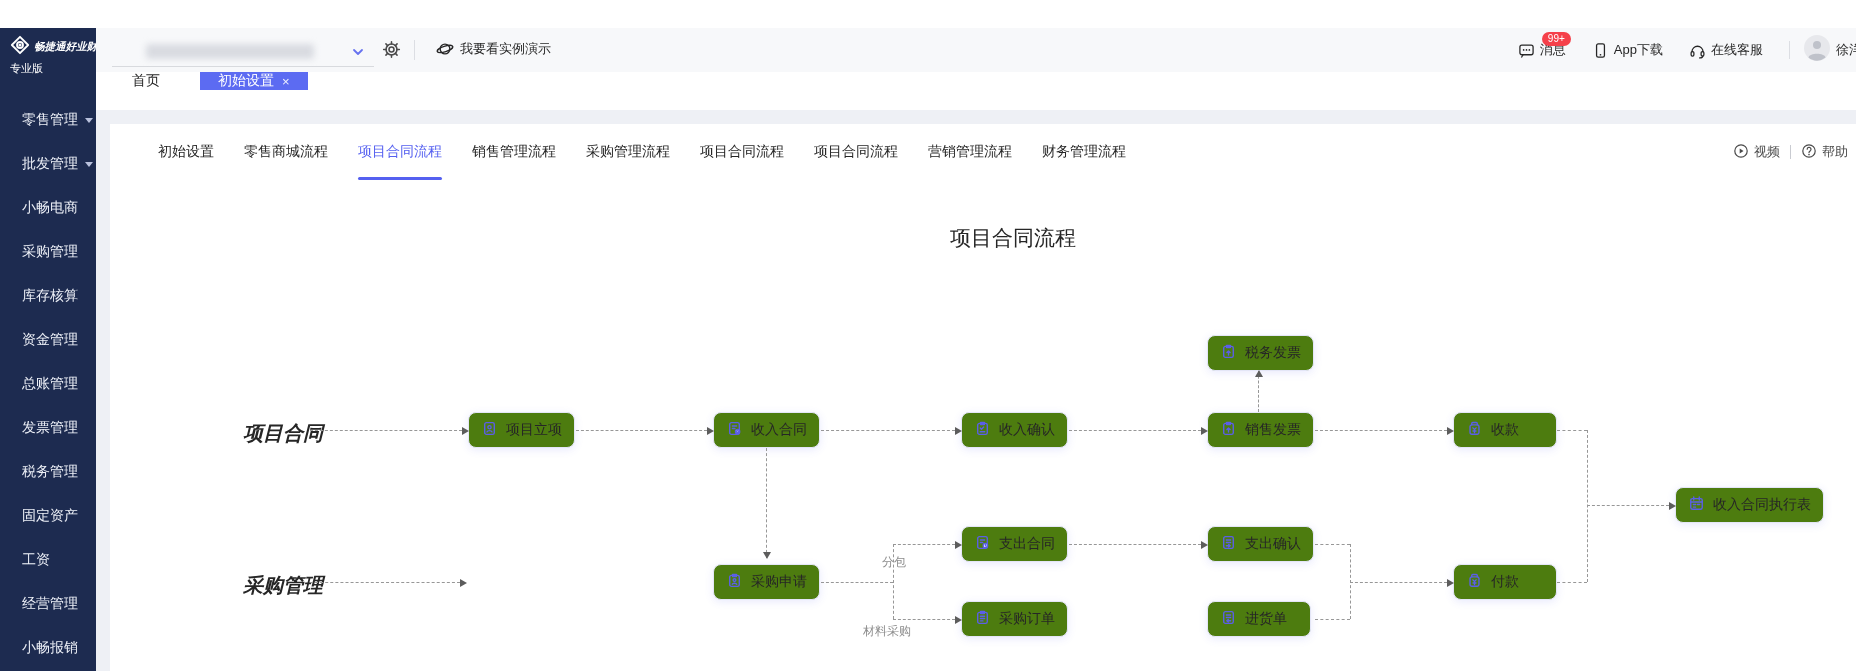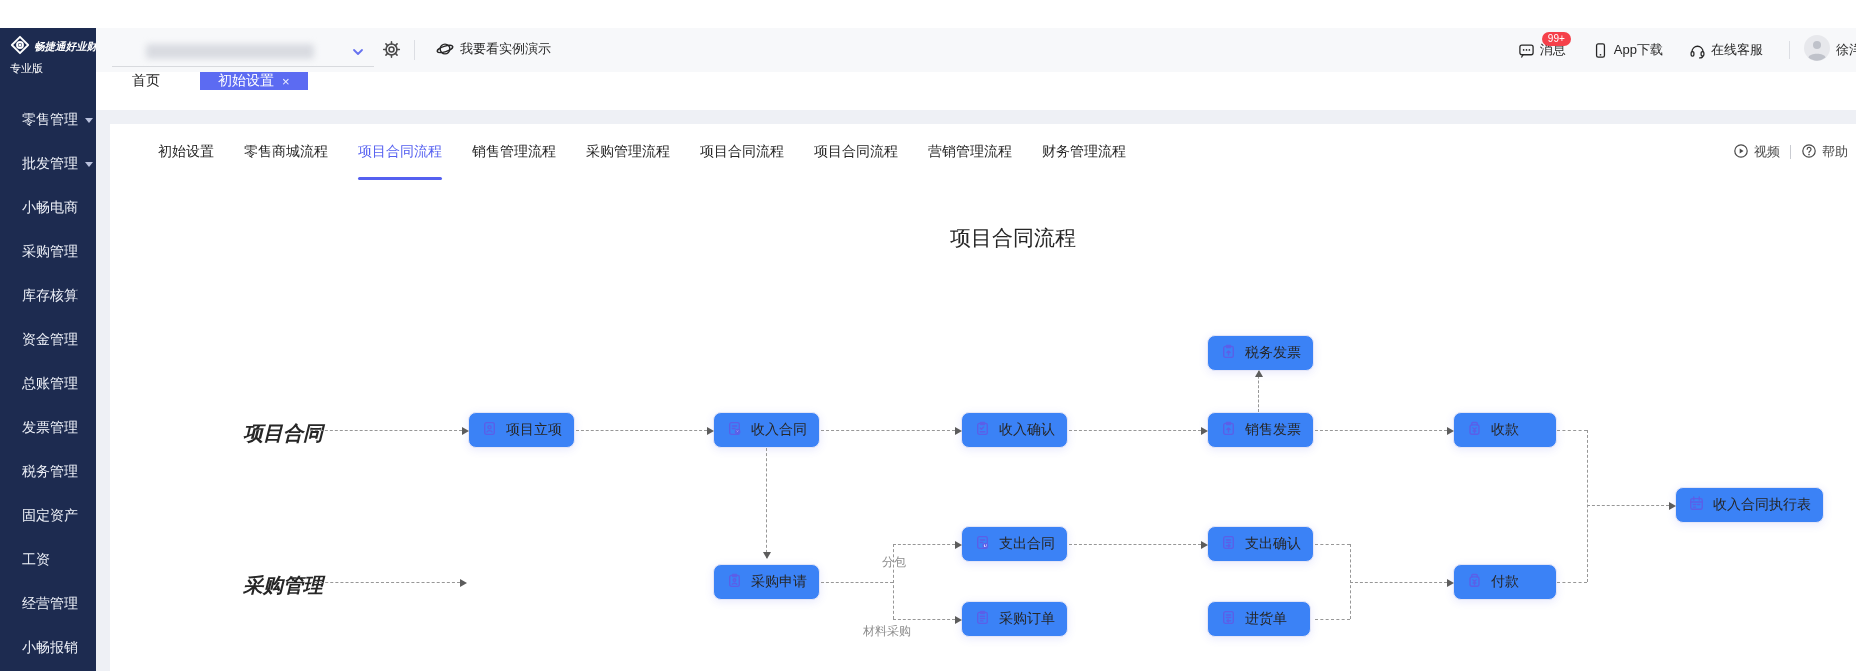--- a/index.html
+++ b/index.html
@@ -49,21 +49,21 @@
   .subnav-tab { font-size:14px; color:#262626; cursor:pointer; position:relative; height:56px; display:flex; align-items:center; }
   .subnav-tab.active { color:#5560f0; }
   .subnav-tab.active::after { content:""; position:absolute; left:0; right:0; bottom:0; height:3px; background:#5560f0; border-radius:2px; }
   .subnav-right { position:absolute; right:8px; top:0; height:56px; display:flex; align-items:center; gap:10px; font-size:13px; color:#4a4a4a; }
   .subnav-right .mini { display:flex; align-items:center; gap:5px; cursor:pointer; }
   .subnav-vdiv { width:1px; height:14px; background:#c9cbd1; }
 
   
   .flow { position:absolute; inset:0; }
   .flow-title { position:absolute; left:903px; top:100px; transform:translateX(-50%); font-size:21px; color:#262626; font-weight:500; white-space:nowrap; }
-  .node { position:absolute; height:36px; min-width:104px; display:inline-flex; align-items:center; gap:8px; padding:0 12px; background:#3b82f6; border:1px solid #e4e6f7; border-radius:8px; box-shadow:0 2px 8px rgba(82,90,240,.13); font-size:14px; color:#262626; cursor:pointer; white-space:nowrap; }
+  .node { position:absolute; height:36px; min-width:104px; display:inline-flex; align-items:center; gap:8px; padding:0 12px; background:#4d7c0f; border:1px solid #e4e6f7; border-radius:8px; box-shadow:0 2px 8px rgba(82,90,240,.13); font-size:14px; color:#262626; cursor:pointer; white-space:nowrap; }
   .node svg { flex:0 0 auto; }
   .lane-label { position:absolute; font-size:20px; font-weight:600; color:#262626; white-space:nowrap;font-style:italic; }
   .edge-label { position:absolute; font-size:12px; color:#8c8c8c; white-space:nowrap; }
   .hline { position:absolute; height:0; border-top:1.6px dashed #979797; }
   .vline { position:absolute; width:0; border-left:1.6px dashed #979797; }
   .ah-r { position:absolute; width:0; height:0; border-top:4px solid transparent; border-bottom:4px solid transparent; border-left:7px solid #5c5c5c; }
   .ah-u { position:absolute; width:0; height:0; border-left:4px solid transparent; border-right:4px solid transparent; border-bottom:7px solid #5c5c5c; }
   .ah-d { position:absolute; width:0; height:0; border-left:4px solid transparent; border-right:4px solid transparent; border-top:7px solid #5c5c5c; }
 </style>
 </head>

